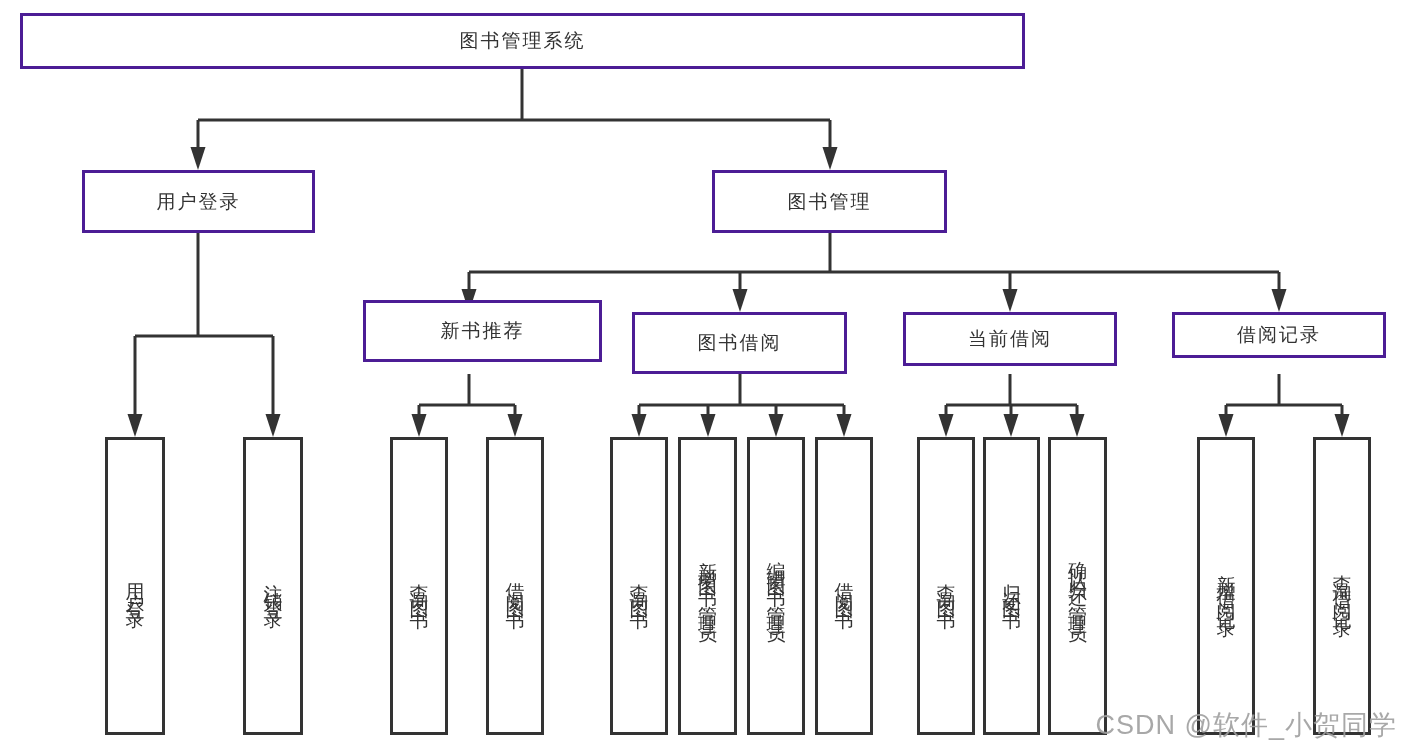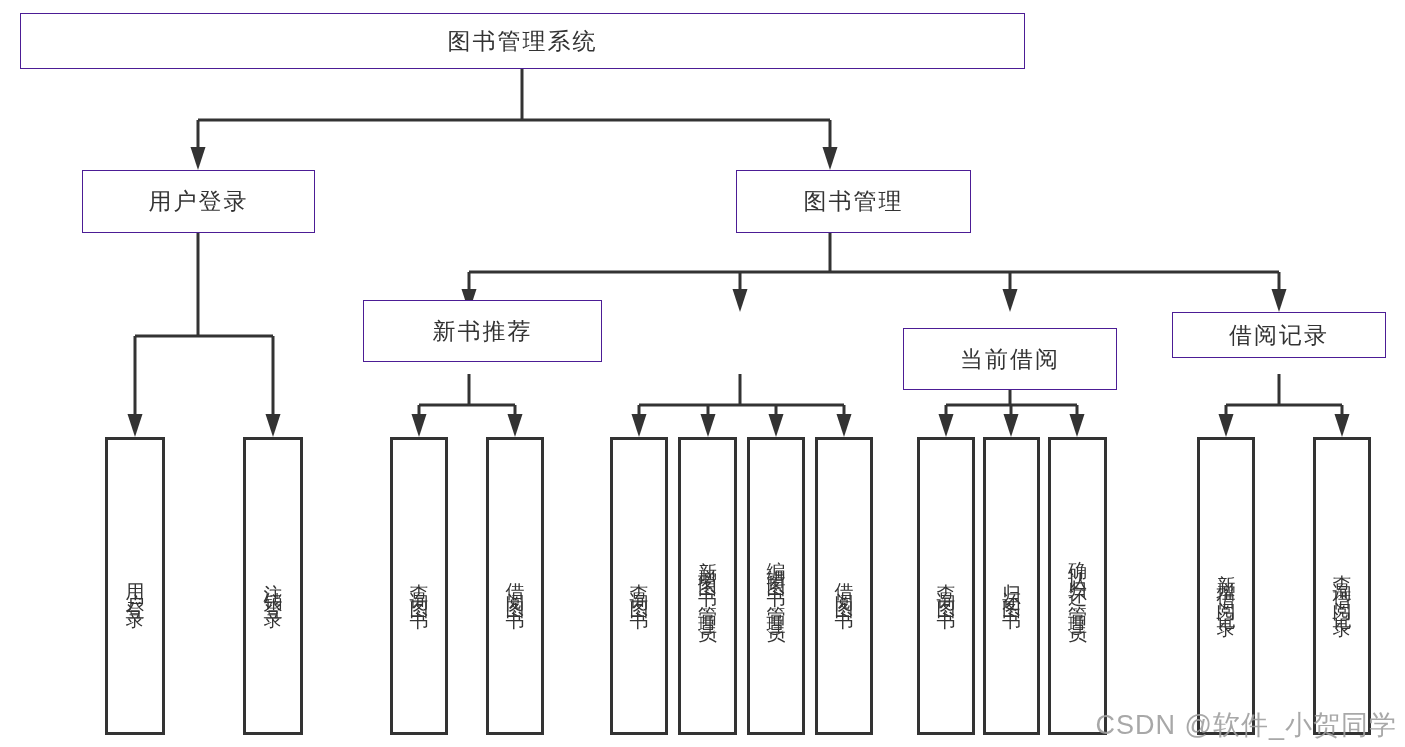--- a/index.html
+++ b/index.html
@@ -18,27 +18,27 @@
   #connectors {
     position: absolute;
     left: 0;
     top: 0;
     width: 1405px;
     height: 747px;
   }
   .node {
     position: absolute;
     box-sizing: border-box;
-    border: 1px solid #4c1d95;
+    border: 3px solid #4c1d95;
     background: #ffffff;
     display: flex;
     align-items: center;
     justify-content: center;
     color: #333333;
-    font-size: 23px;
+    font-size: 19px;
     letter-spacing: 2px;
     white-space: nowrap;
   }
   .vnode {
     position: absolute;
     box-sizing: border-box;
     border: 3px solid #333333;
     background: #ffffff;
     display: flex;
     align-items: center;
@@ -128,24 +128,25 @@
       <polygon points="1003.5,414 1018.5,414 1011,437"></polygon>
       <polygon points="1069.5,414 1084.5,414 1077,437"></polygon>
       <polygon points="1218.5,414 1233.5,414 1226,437"></polygon>
       <polygon points="1334.5,414 1349.5,414 1342,437"></polygon>
     </g>
   </svg>
 
   <div class="node" style="left:20px; top:13px; width:1005px; height:56px;">图书管理系统</div>
 
   <div class="node" style="left:82px; top:170px; width:233px; height:63px;">用户登录</div>
-  <div class="node" style="left:712px; top:170px; width:235px; height:63px;margin-left:24px;">图书管理</div>
+  <div class="node" style="left:712px; top:170px; width:235px; height:63px;">图书管理</div>
 
   <div class="node" style="left:363px; top:300px; width:239px; height:62px;">新书推荐</div>
-  <div class="node" style="left:903px; top:328px; width:214px; height:62px;">当前借阅</div>
+  <div class="node" style="left:632px; top:312px; width:215px; height:62px;">图书借阅</div>
+  <div class="node" style="left:903px; top:312px; width:214px; height:54px;">当前借阅</div>
   <div class="node" style="left:1172px; top:312px; width:214px; height:46px;">借阅记录</div>
 
   <div class="vnode" style="left:105px; width:60px;">用户登录</div>
   <div class="vnode" style="left:243px; width:60px;">注销登录</div>
 
   <div class="vnode" style="left:390px; width:58px;">查询图书</div>
   <div class="vnode" style="left:486px; width:58px;">借阅图书</div>
 
   <div class="vnode" style="left:610px; width:58px;">查询图书</div>
   <div class="vnode" style="left:678px; width:59px;">新增图书（管理员）</div>

